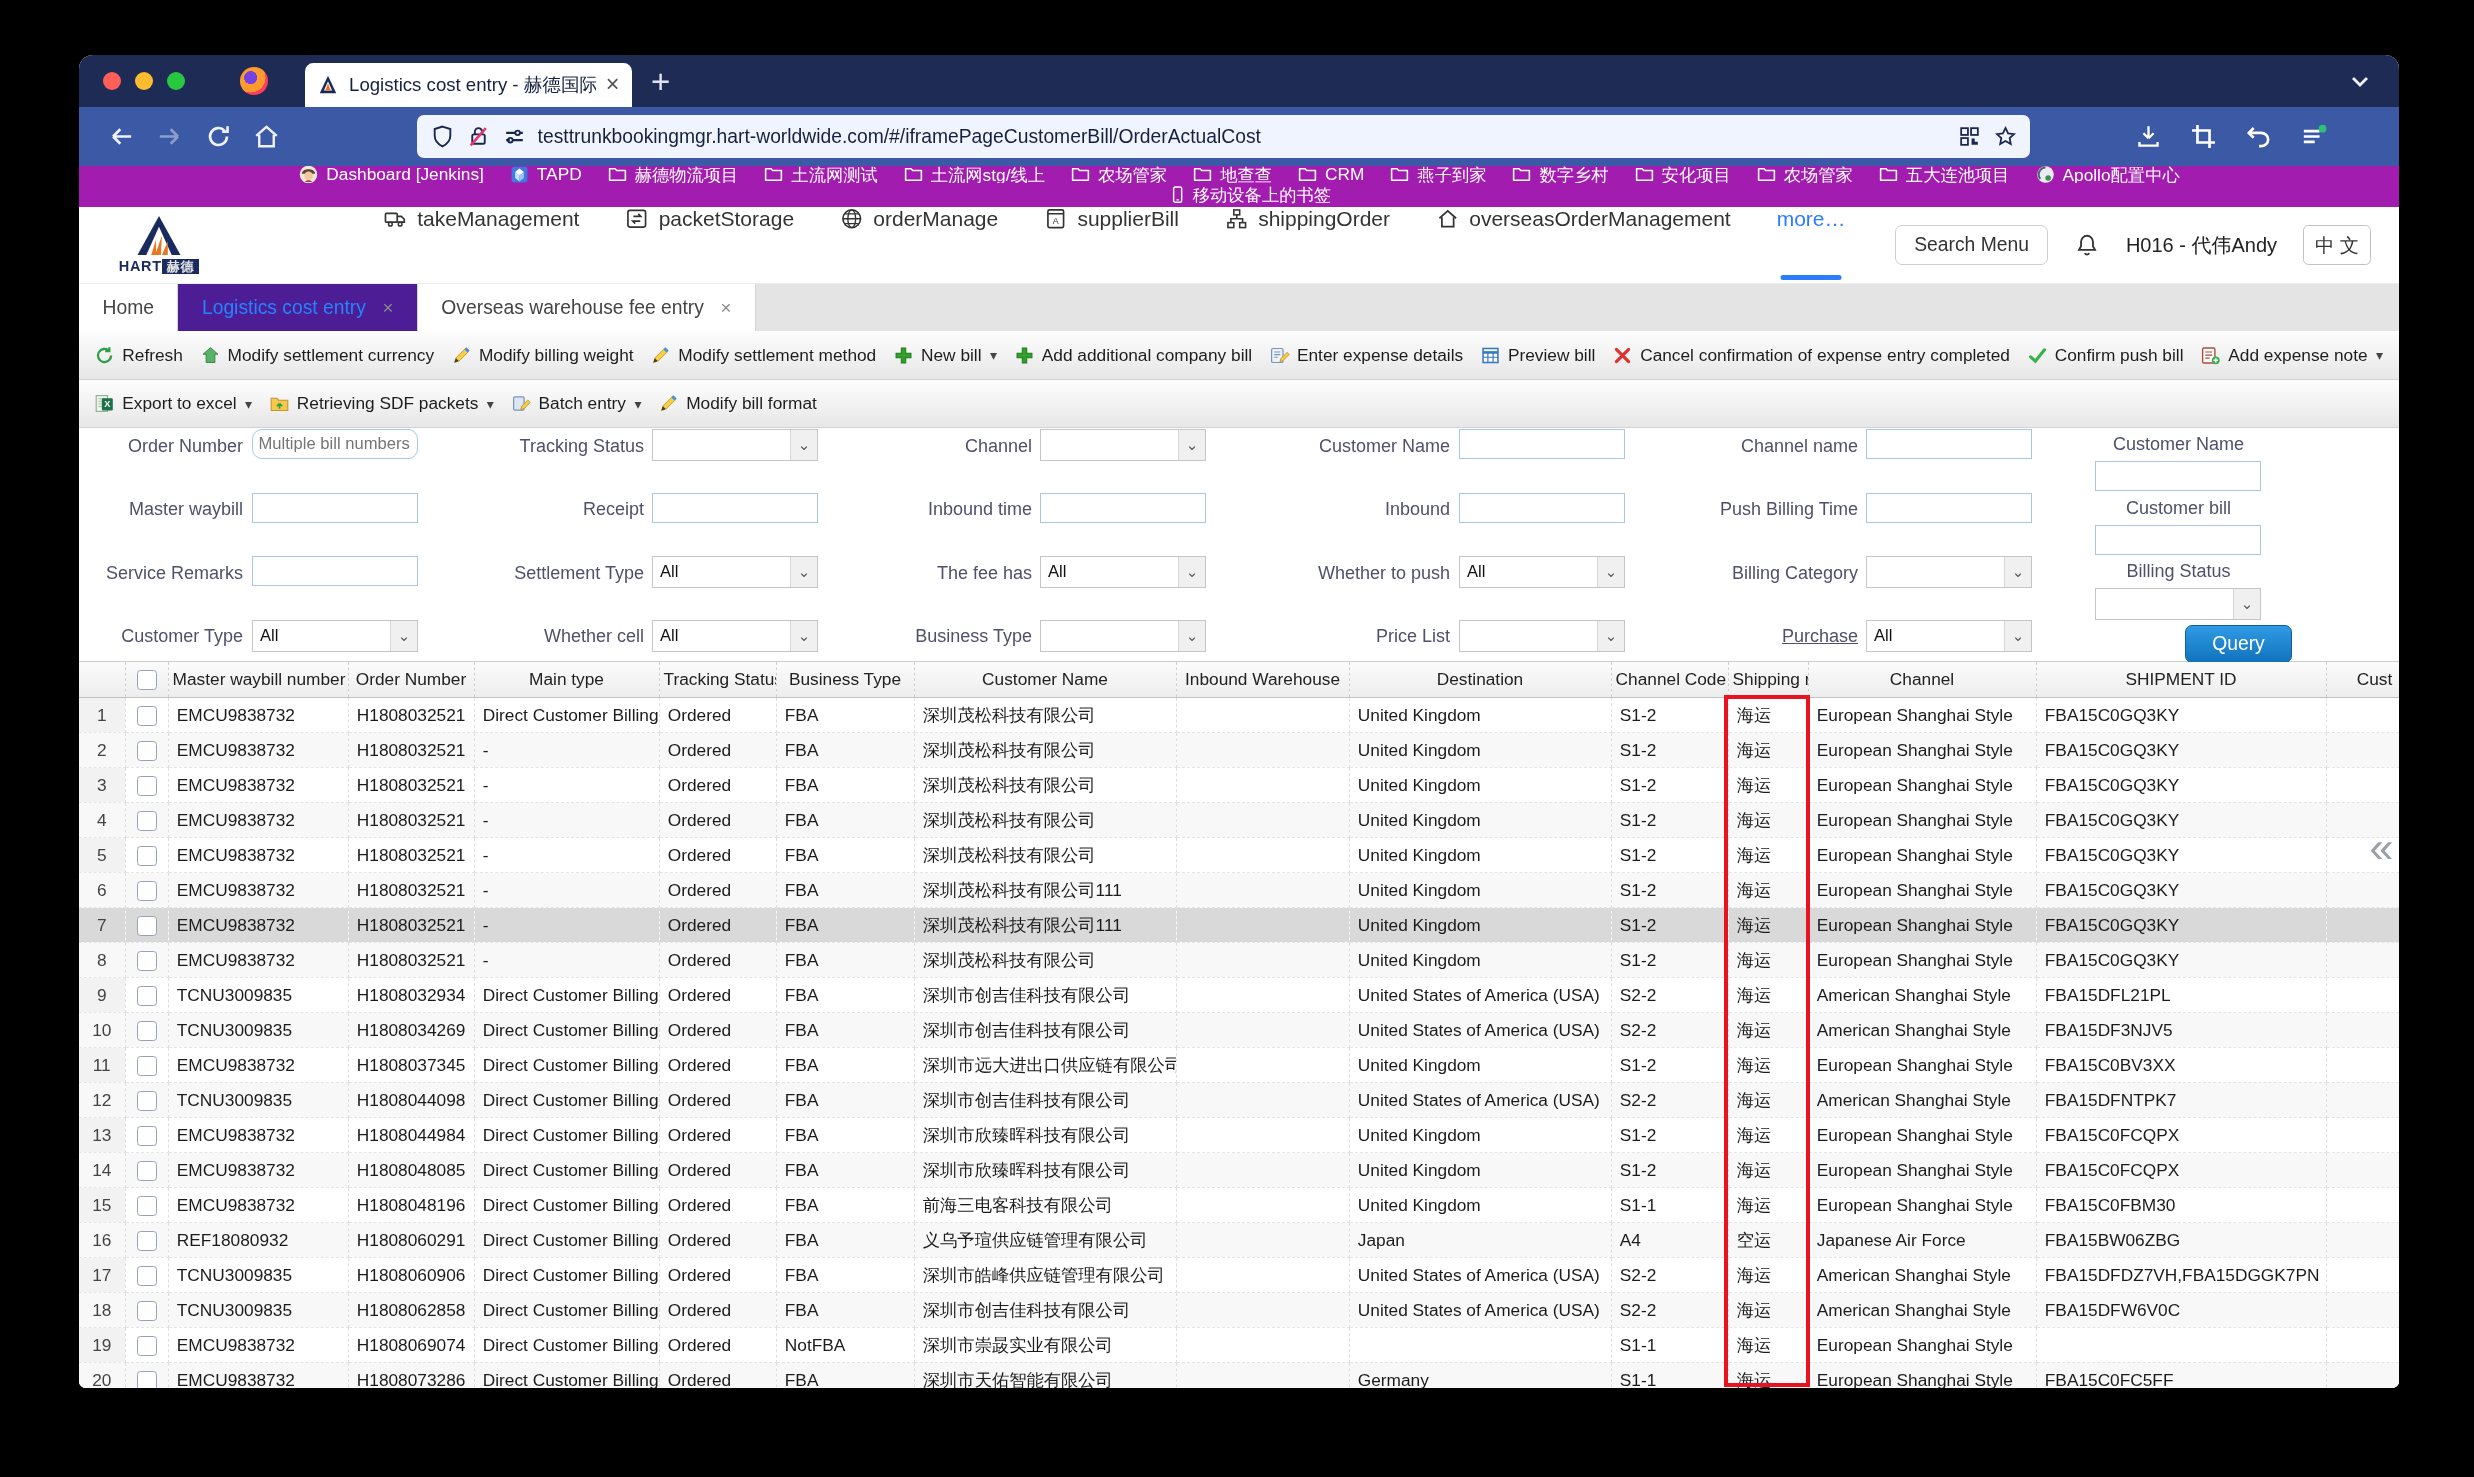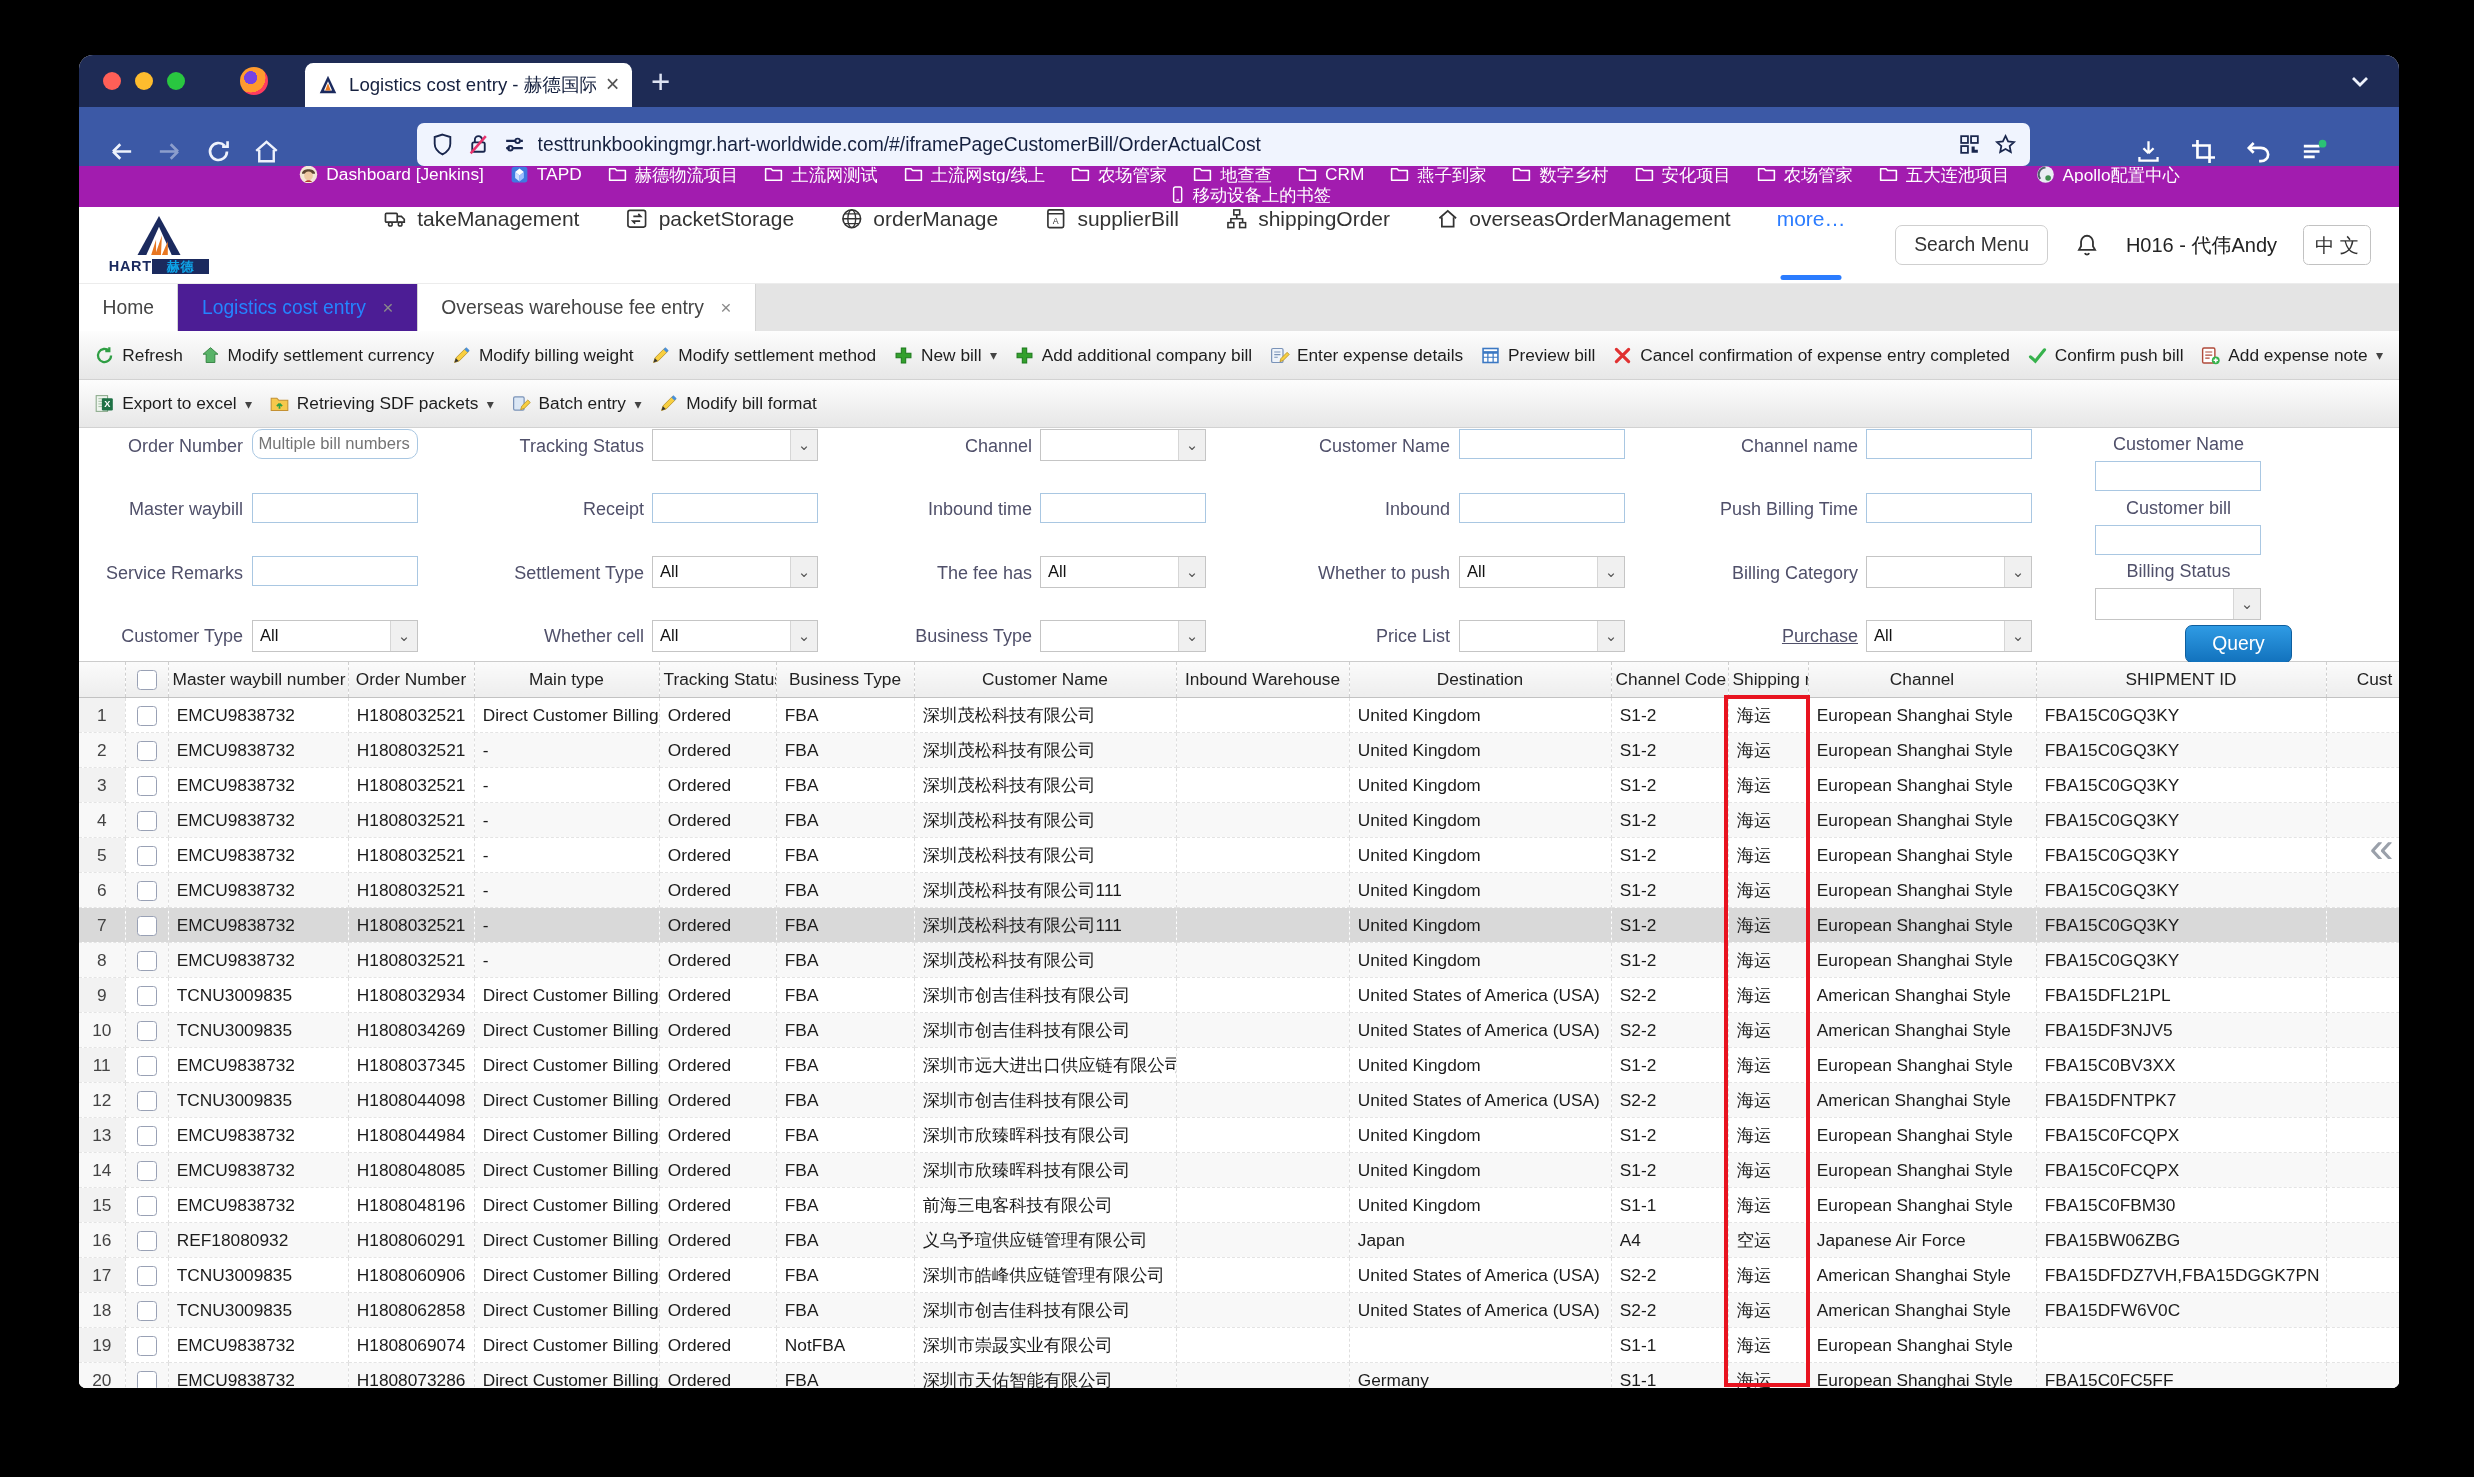--- a/index.html
+++ b/index.html
@@ -14,39 +14,39 @@
   .ff{width:28px;height:28px;border-radius:50%;margin-left:32px;
       background:radial-gradient(circle at 38% 38%,#7542e4 0 26%,#ff9a2e 27% 60%,#ff3b5e 61% 100%);}
   .btab{margin-left:37px;height:44px;align-self:flex-end;width:302px;background:#fff;border-radius:8.3px 8.3px 0 0;
         display:flex;align-items:center;padding:0 12.4px;gap:9.7px;}
   .btitle{font-size:18.6px;color:#16213f;white-space:nowrap;overflow:hidden;flex:1;}
   .bclose{font-size:23.5px;color:#555;line-height:1;}
   .newtab{color:#dde3f2;font-size:33px;margin-left:19.3px;line-height:1;font-weight:300;}
   .tabchev{position:absolute;right:25px;top:12.4px;}
   .ic{display:inline-flex;}
   .ic svg{width:100%;height:100%;display:block;}
-  .urlbar{height:59px;background:#3c59a6;display:flex;align-items:flex-end;padding:0 28px;}
+  .urlbar{height:59px;background:#3c59a6;display:flex;align-items:center;padding:0 28px;}
   .nbtn{width:29px;height:29px;margin-right:19.3px;}
   .urlfield{margin-left:117px;width:1588px;height:43px;background:#f0f4fe;border-radius:7px;
             display:flex;align-items:center;padding:0 12.4px;gap:11px;}
   .urltext{font-size:19.3px;color:#16213f;flex:1;white-space:nowrap;overflow:hidden;}
   .uicon{width:25px;height:25px;}
   .rbtns{display:flex;gap:26px;margin-left:104px;}
   .rbtn{width:29px;height:29px;}
   .bookmarks{height:41px;background:#a21caf;display:flex;align-items:center;padding:0 25px;color:#fff;flex-direction:column;}
   .bwrap{display:flex;align-items:center;gap:25px;flex:1;overflow:hidden;}
   .bmk{display:flex;align-items:center;gap:7px;font-size:17.3px;white-space:nowrap;}
   .bmk .ic{width:21px;height:21px;}
   .mobilebm{display:flex;align-items:center;gap:5.5px;font-size:17.3px;margin-left:21px;white-space:nowrap;}
   
   .appheader{height:76px;background:#fff;display:flex;align-items:center;padding:0 28px;border-bottom:0.7px solid #ececec;position:relative;}
   .logo{display:flex;flex-direction:column;align-items:center;width:104px;}
   .logo svg{width:64px;height:43px;}
   .logotext{font-size:14.5px;font-weight:bold;color:#1b2a5e;margin-top:1.4px;letter-spacing:0.7px;}
-  .logotext .chip{background:#1b2a5e;color:#0ea5e9;padding:0 15px;font-size:13px;}
+  .logotext .chip{background:#1b2a5e;color:#e5e5e5;padding:0 5px;font-size:13px;}
   .nav{display:flex;align-items:center;gap:46px;margin-left:173px;height:100%;}
   .navitem{display:flex;align-items:flex-start;gap:9.7px;font-size:21px;color:#333;height:100%;position:relative;}
   .navitem .ic{width:23.5px;height:23.5px;}
   .navitem.active{color:#2b7cff;}
   .navunder{position:absolute;bottom:2.8px;left:50%;transform:translateX(-50%);width:61px;height:4.8px;background:#2b7cff;border-radius:2.8px;}
   .hdr-right{margin-left:auto;display:flex;align-items:center;gap:26px;}
   .searchbtn{border:1.4px solid #cfcfcf;border-radius:7px;padding:8.3px 18px;font-size:19.3px;color:#333;background:#fff;}
   .belli{width:26px;height:26px;}
   .usertext{font-size:20px;color:#222;white-space:nowrap;}
   .langbtn{border:1.4px solid #c2c2c2;border-radius:5.5px;padding:5.5px 11px;font-size:19.3px;color:#333;background:#fff;white-space:nowrap;}

